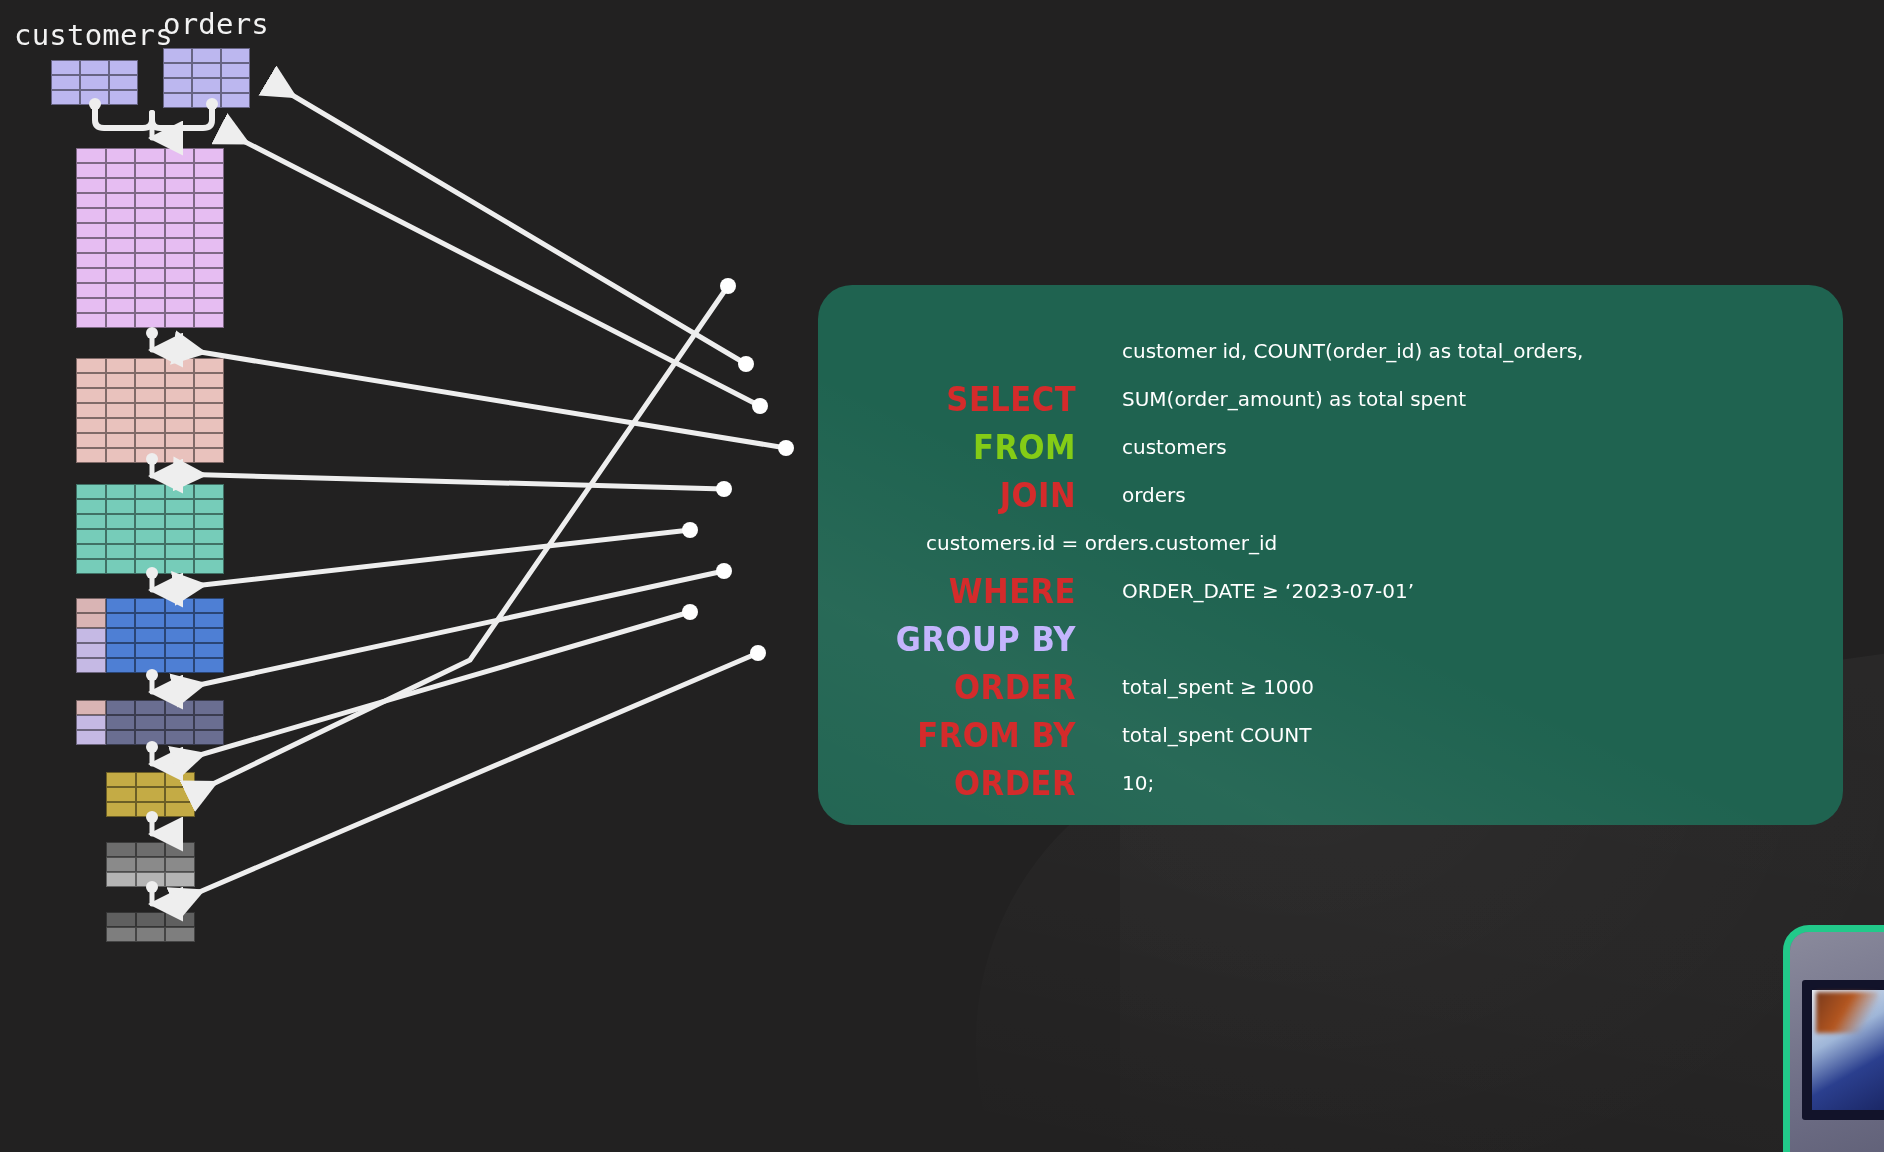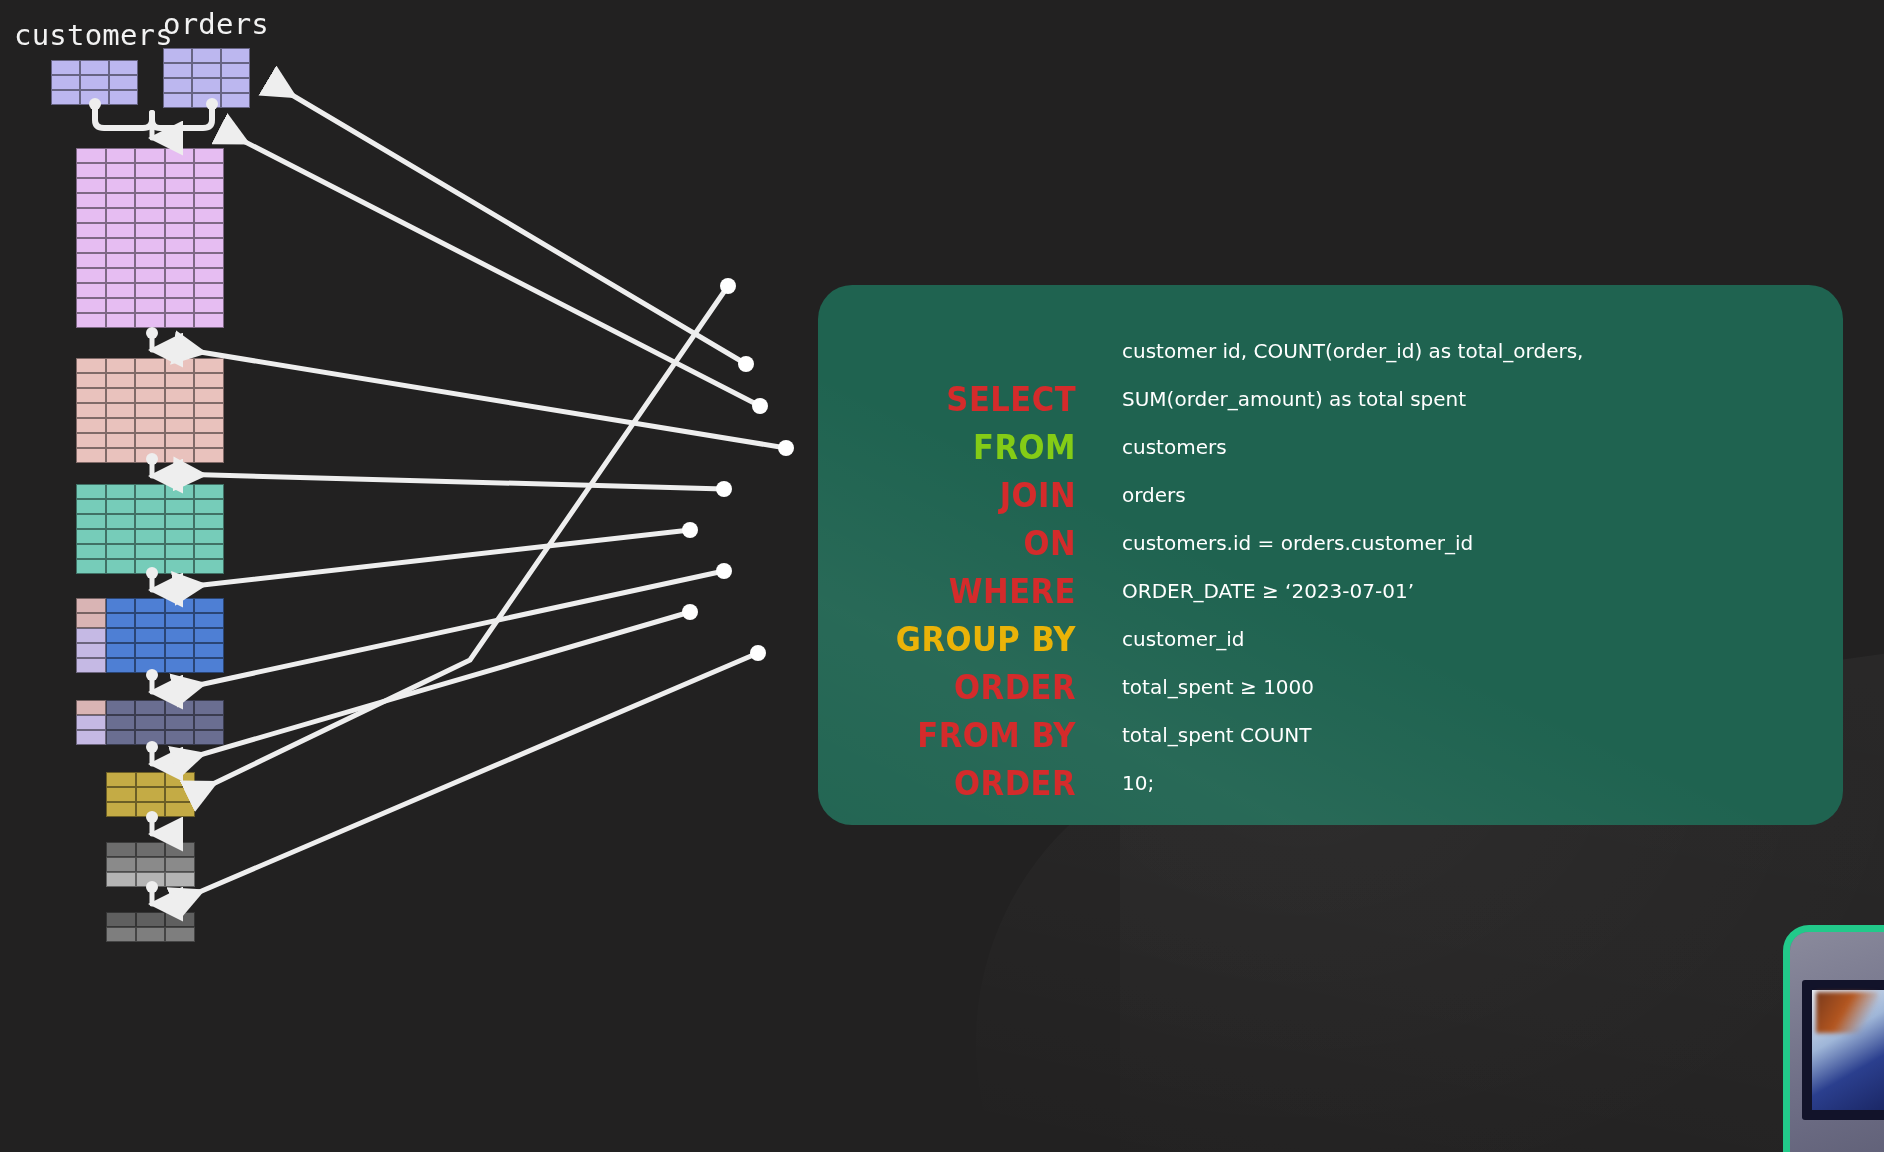--- a/index.html
+++ b/index.html
@@ -451,30 +451,28 @@
         </div>
         <div class="sqlrow">
           <div class="kw" style="color: #84cc16;">FROM</div>
           <div class="val" style="color: rgb(255, 255, 255);">customers</div>
         </div>
         <div class="sqlrow">
           <div class="kw" style="color: rgb(212, 43, 43);">JOIN</div>
           <div class="val" style="color: rgb(255, 255, 255);">orders</div>
         </div>
         <div class="sqlrow">
-          <div class="kw" style="color: rgb(212, 43, 43);">ON</div>
           <div class="val" style="color: rgb(255, 255, 255);">customers.id = orders.customer_id</div>
         </div>
         <div class="sqlrow">
           <div class="kw" style="color: rgb(212, 43, 43);">WHERE</div>
           <div class="val" style="color: rgb(255, 255, 255);">ORDER_DATE  ≥  ‘2023-07-01’</div>
         </div>
         <div class="sqlrow">
-          <div class="kw" style="color: #eab308;">GROUP BY</div>
-          <div class="val" style="color: rgb(255, 255, 255);">customer_id</div>
+          <div class="kw" style="color: #c4b5fd;">GROUP BY</div>
         </div>
         <div class="sqlrow">
           <div class="kw" style="color: rgb(212, 43, 43);">ORDER</div>
           <div class="val" style="color: rgb(255, 255, 255);">total_spent  ≥  1000</div>
         </div>
         <div class="sqlrow">
           <div class="kw" style="color: rgb(212, 43, 43);">FROM BY</div>
           <div class="val" style="color: rgb(255, 255, 255);">total_spent COUNT</div>
         </div>
         <div class="sqlrow">

